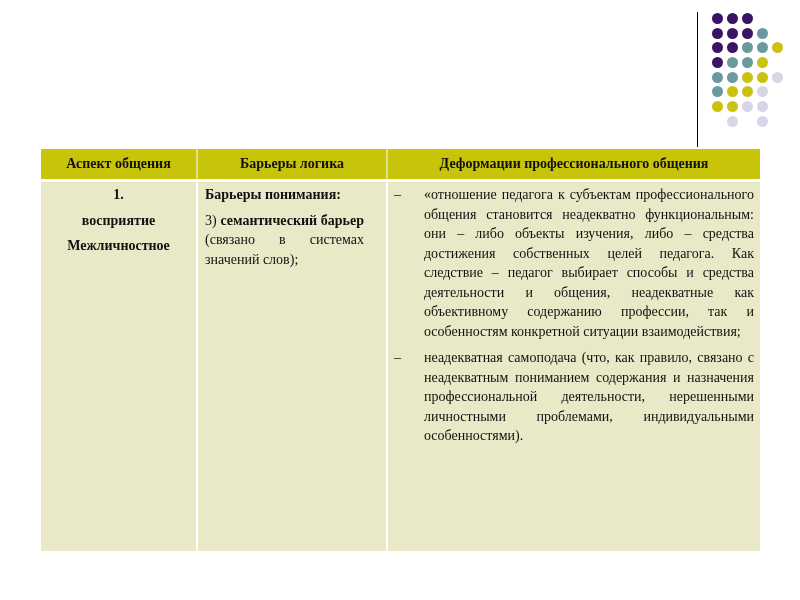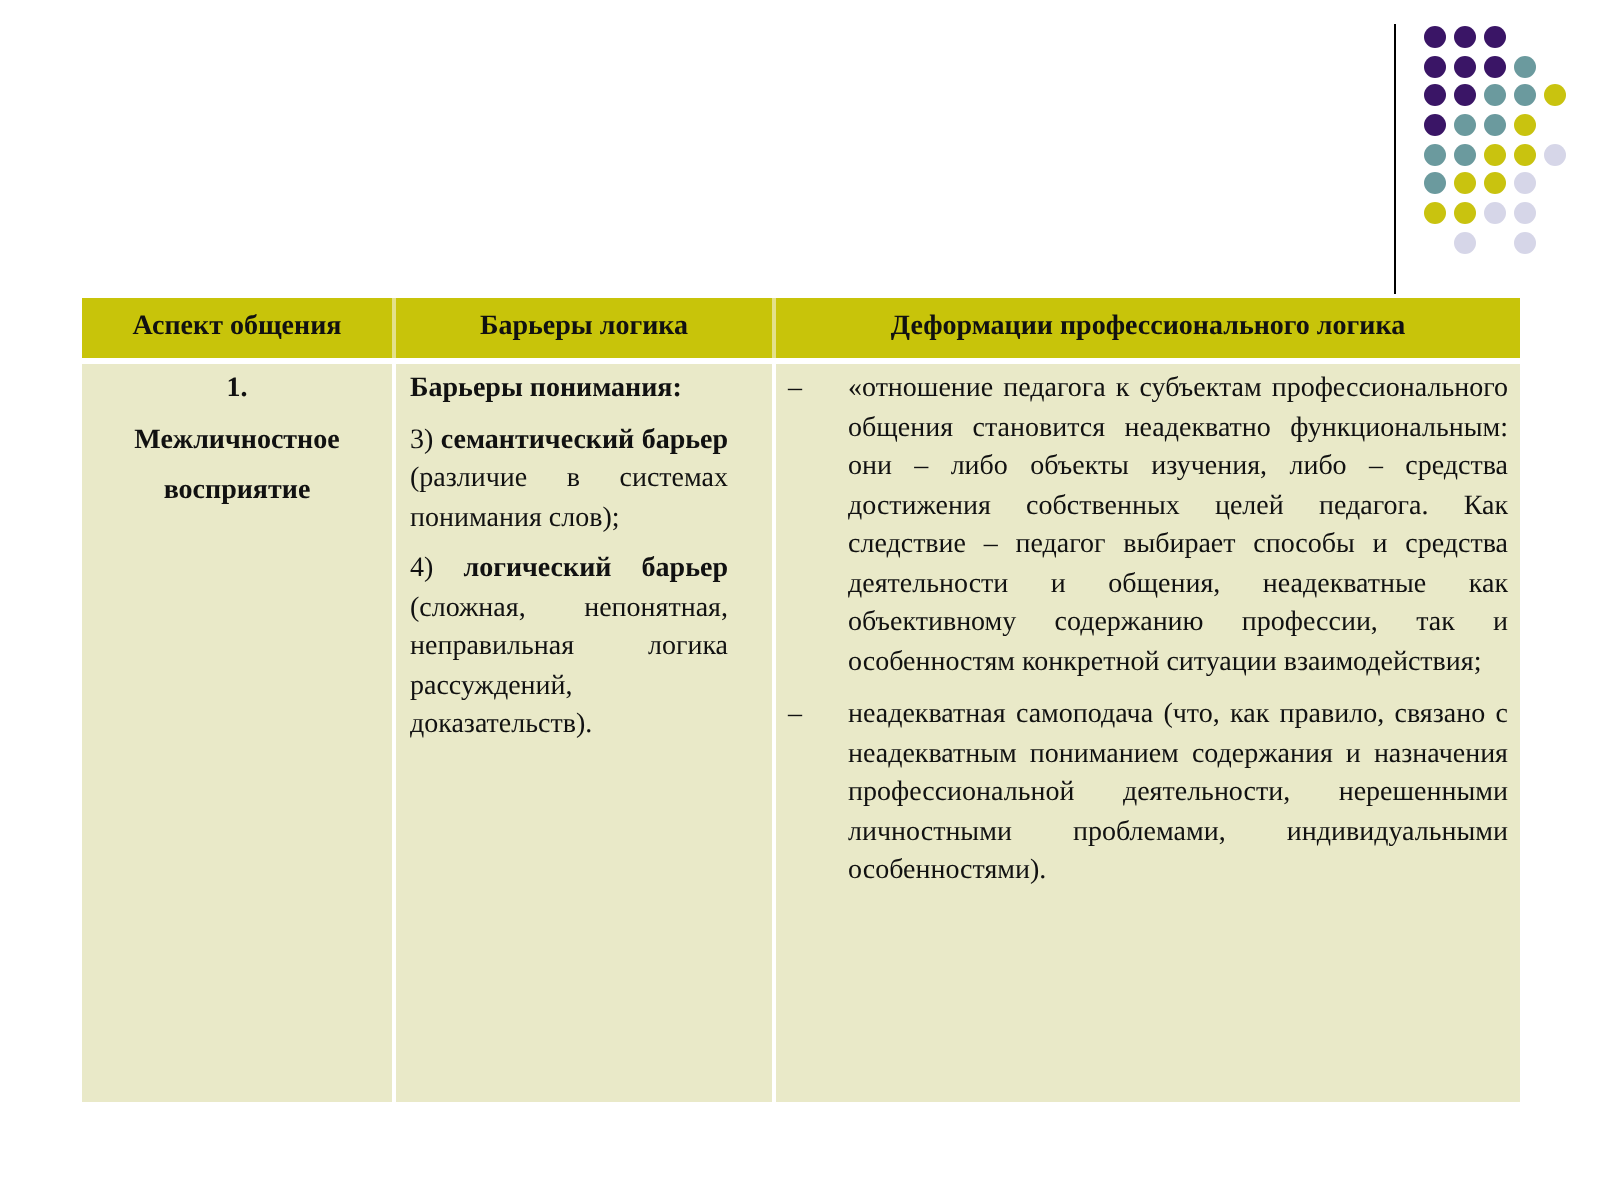--- a/index.html
+++ b/index.html
@@ -64,33 +64,32 @@
     <div class="dot" style="left: 727px; top: 116px; background: rgb(214, 214, 232);"></div>
     <div class="dot" style="left: 757px; top: 116px; background: rgb(214, 214, 232);"></div>
   </div>
 
 <div class="table">
   <div class="hrow">
     <div class="hcell c1">Аспект общения</div>
     <div class="hsep"></div>
     <div class="hcell c2">Барьеры логика</div>
     <div class="hsep"></div>
-    <div class="hcell c3">Деформации профессионального логика</div>
+    <div class="hcell c3">Деформации профессионального общения</div>
   </div>
   <div class="brow">
     <div class="bcell b1 c1">
       <div>1.</div>
+      <div>восприятие</div>
       <div>Межличностное</div>
-      <div>восприятие</div>
     </div>
     <div class="bsep"></div>
     <div class="bcell b2 c2">
       <p><b>Барьеры понимания:</b></p>
-      <p><span>3)</span> <b>семантический барьер</b> <span>(различие в системах понимания слов);</span></p>
-      <p><span>4)</span> <b>логический барьер</b> <span>(сложная, непонятная, неправильная логика рассуждений, доказательств).</span></p>
+      <p><span>3)</span> <b>семантический барьер</b> <span>(связано в системах значений слов);</span></p>
     </div>
     <div class="bsep"></div>
     <div class="bcell b3 c3">
       <div class="item">
         <span class="dash">–</span>
         <span class="itext">«отношение педагога к субъектам профессионального общения становится неадекватно функциональным: они – либо объекты изучения, либо – средства достижения собственных целей педагога. Как следствие – педагог выбирает способы и средства деятельности и общения, неадекватные как объективному содержанию профессии, так и особенностям конкретной ситуации взаимодействия;</span>
       </div>
       <div class="item">
         <span class="dash">–</span>
         <span class="itext">неадекватная самоподача (что, как правило, связано с неадекватным пониманием содержания и назначения профессиональной деятельности, нерешенными личностными проблемами, индивидуальными особенностями).</span>

